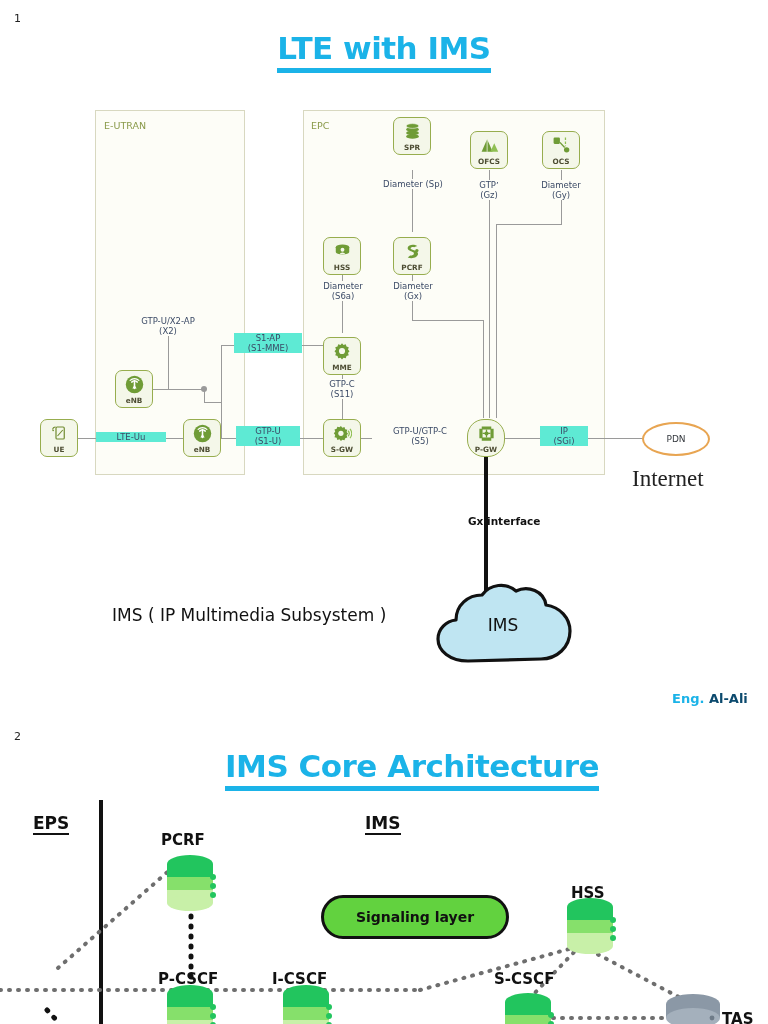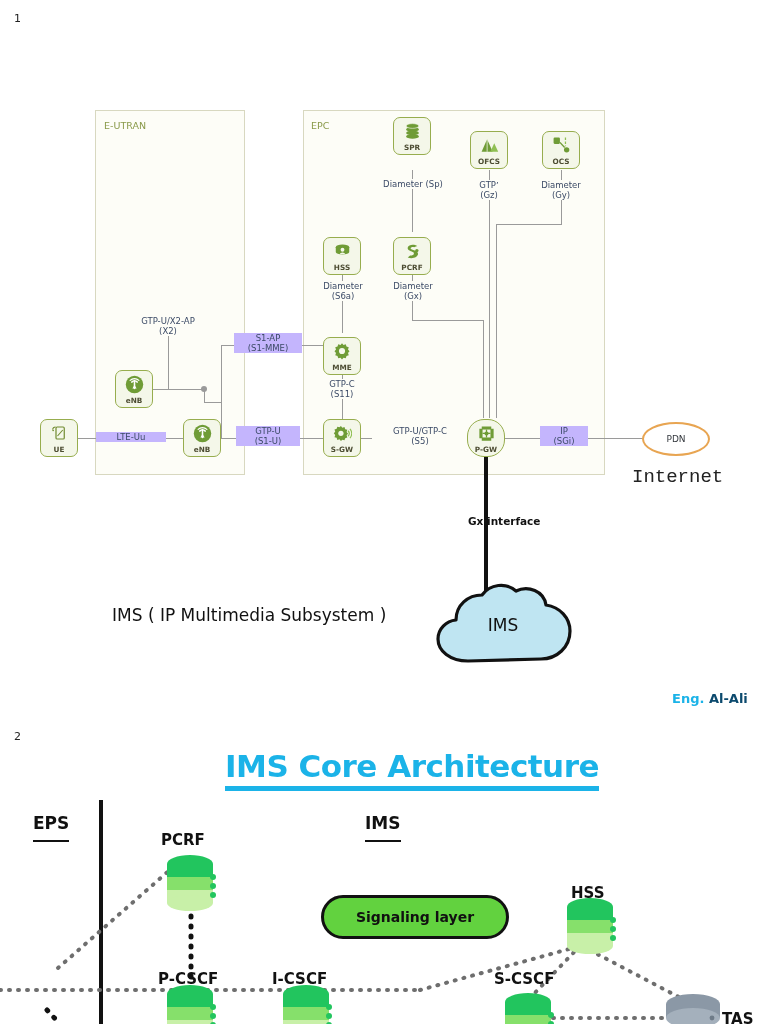--- a/index.html
+++ b/index.html
@@ -85,36 +85,36 @@
     position:absolute;
     font-size: 8.5px;
     color: #3b4a66;
     text-align:center;
     line-height: 10px;
     font-family: "DejaVu Sans", sans-serif;
     z-index: 4;
     background: #fdfdf7;
     white-space: nowrap;
   }
-  .elabel.onwhite { background: #c4b5fd; }
+  .elabel.onwhite { background: #5eead4; }
 
   .pdn-ellipse {
     position:absolute;
     border: 2px solid #e8a552;
     border-radius: 50%;
     background: #fff;
     display:flex; align-items:center; justify-content:center;
     font-size: 9px; color:#33373d; font-weight:500;
     font-family: "DejaVu Sans", sans-serif;
     z-index:5;
   }
   .internet-text {
     position:absolute;
-    font-size: 19px; color:#222;
-    font-family: Liberation Mono, monospace;
+    font-size: 23px; color:#222;
+    font-family: Liberation Serif, serif;
   }
 
   .thickline { position:absolute; background:#111; width:3.5px; z-index:3; }
   .gx-label {
     position:absolute;
     font-size:10.5px; font-weight:bold; color:#111;
     font-family:"DejaVu Sans", sans-serif;
     white-space:nowrap; z-index:6;
   }
   .ims-caption {
@@ -141,21 +141,21 @@
   
   .s2 { position:absolute; left:0; top:728px; width:768px; height:296px; }
 
   .vdivider { position:absolute; background:#111; width:4px; }
 
   .s2-sectionlabel {
     position:absolute;
     font-size:17px; font-weight:bold; color:#111;
     font-family:"DejaVu Sans", sans-serif;
     border-bottom: 2.5px solid #111;
-    padding-bottom:7px;
+    padding-bottom:0;
     white-space:nowrap;
   }
 
   .cyl { position:absolute; z-index:5; }
   .cyl-label {
     position:absolute;
     font-size:15px; font-weight:bold; color:#111;
     font-family:"DejaVu Sans", sans-serif;
     white-space:nowrap; z-index:7;
   }
@@ -173,20 +173,23 @@
 
   .dotline { position:absolute; z-index:2; }
 </style>
 </head>
 <body>
 
 <div class="page">
 
   <div class="slide-num" style="left:14px; top:12px;">1</div>
 
+  <div class="slide-title" style="left:0; top:30px; width:768px; font-size:31px;">
+    <span class="tunder">LTE with IMS</span>
+  </div>
 
   <div class="diagram">
 
     <div class="zone" style="left:95px; top:110px; width:150px; height:365px;"></div>
     <div class="zone-label" style="left:104px; top:120px;">E-UTRAN</div>
 
     <div class="zone" style="left:303px; top:110px; width:302px; height:365px;"></div>
     <div class="zone-label" style="left:311px; top:120px;">EPC</div>
 
     <div class="edge h" style="left:78px; top:438px; width:105px;"></div>

